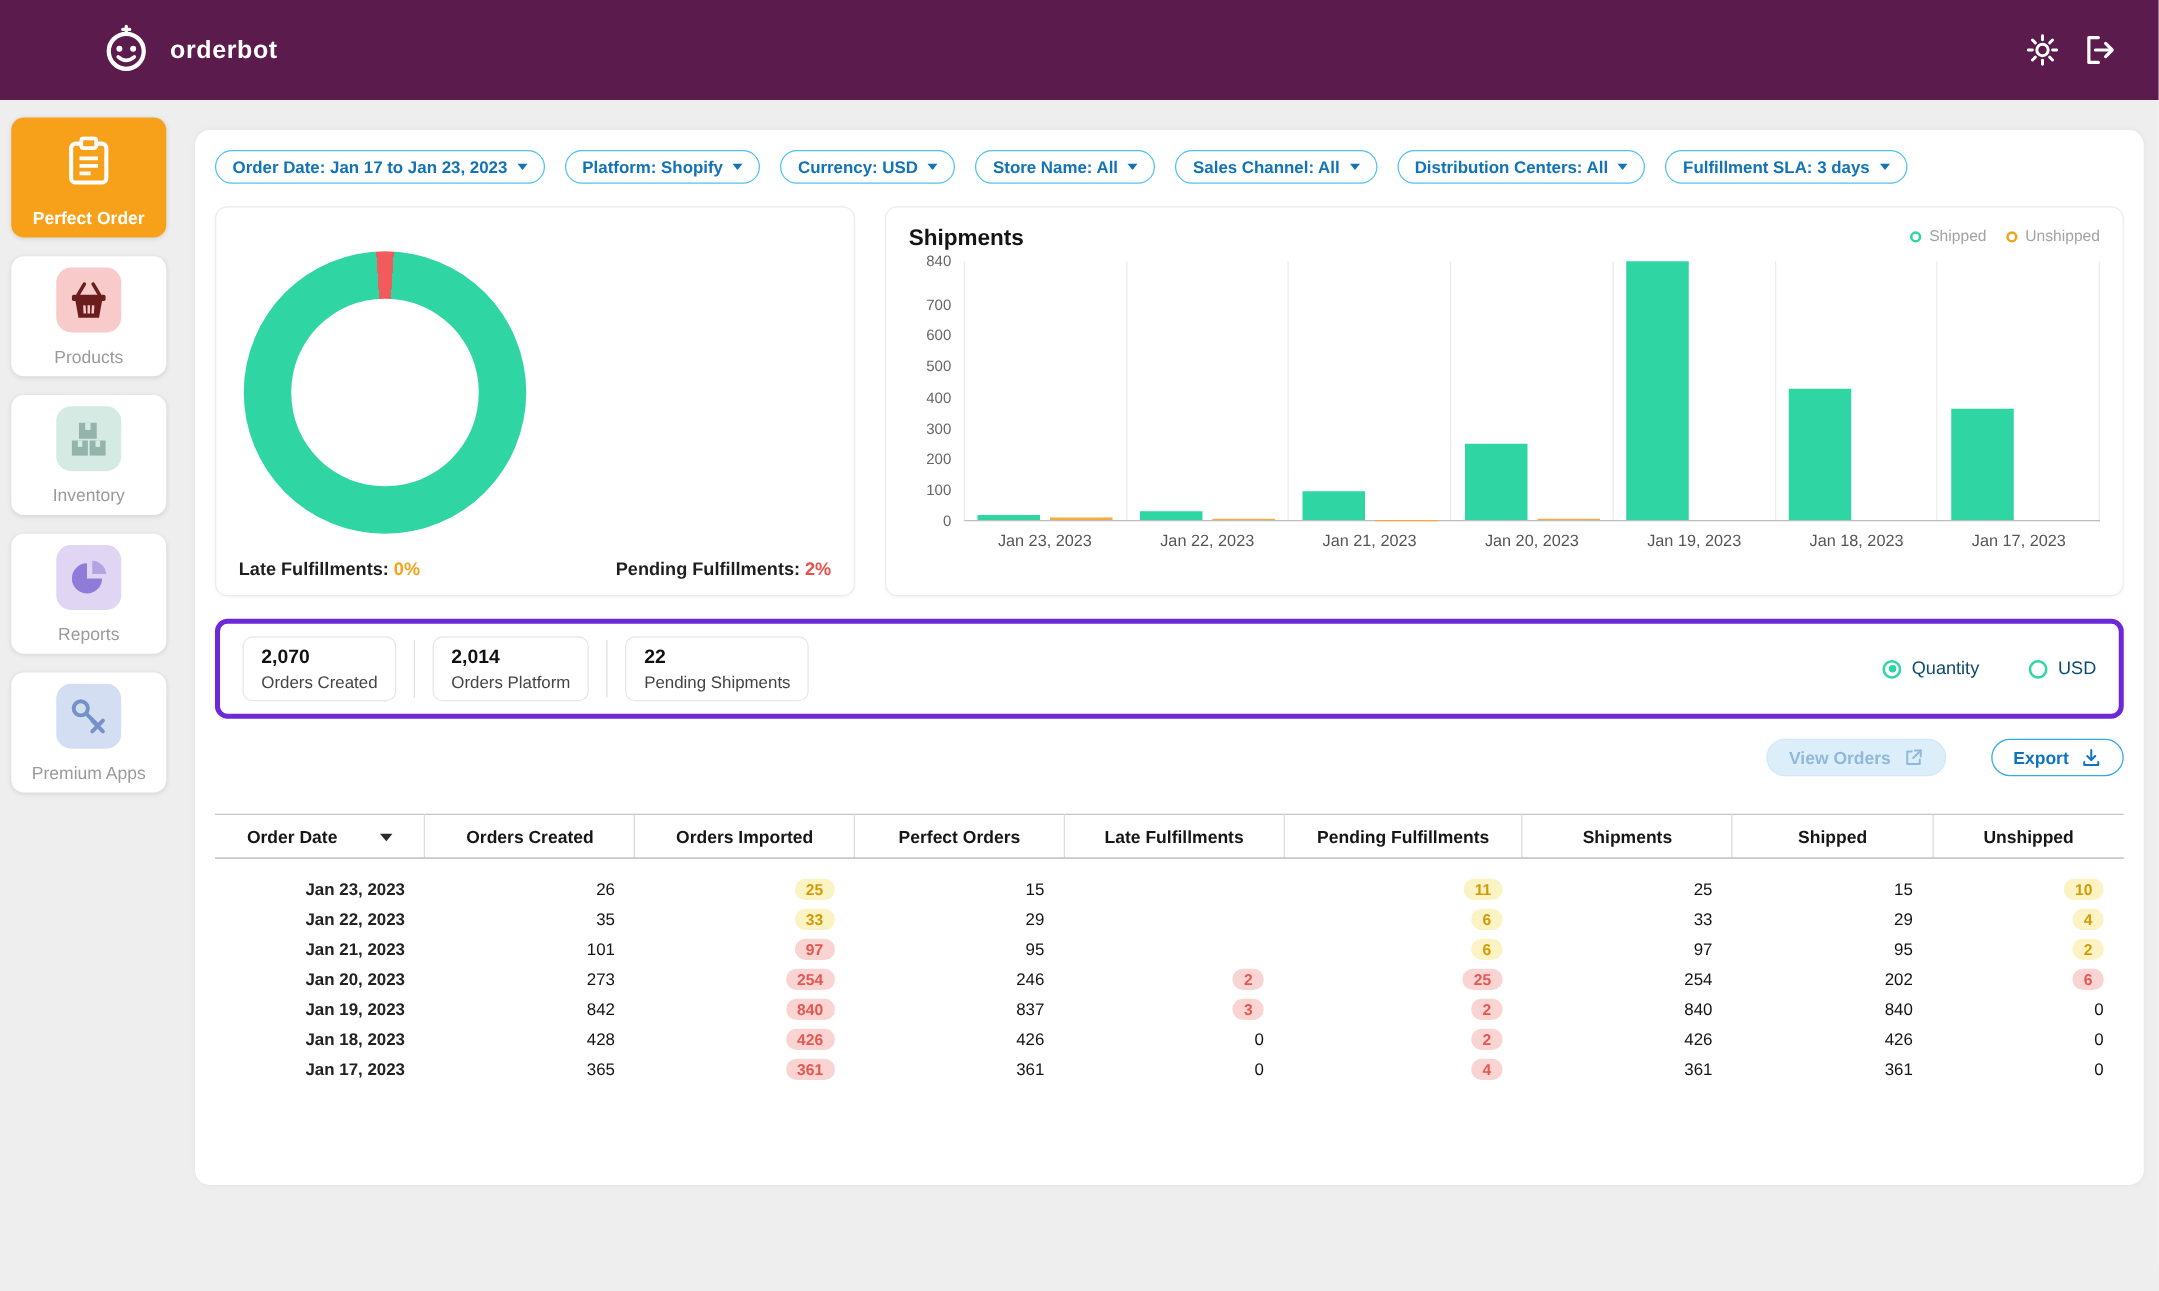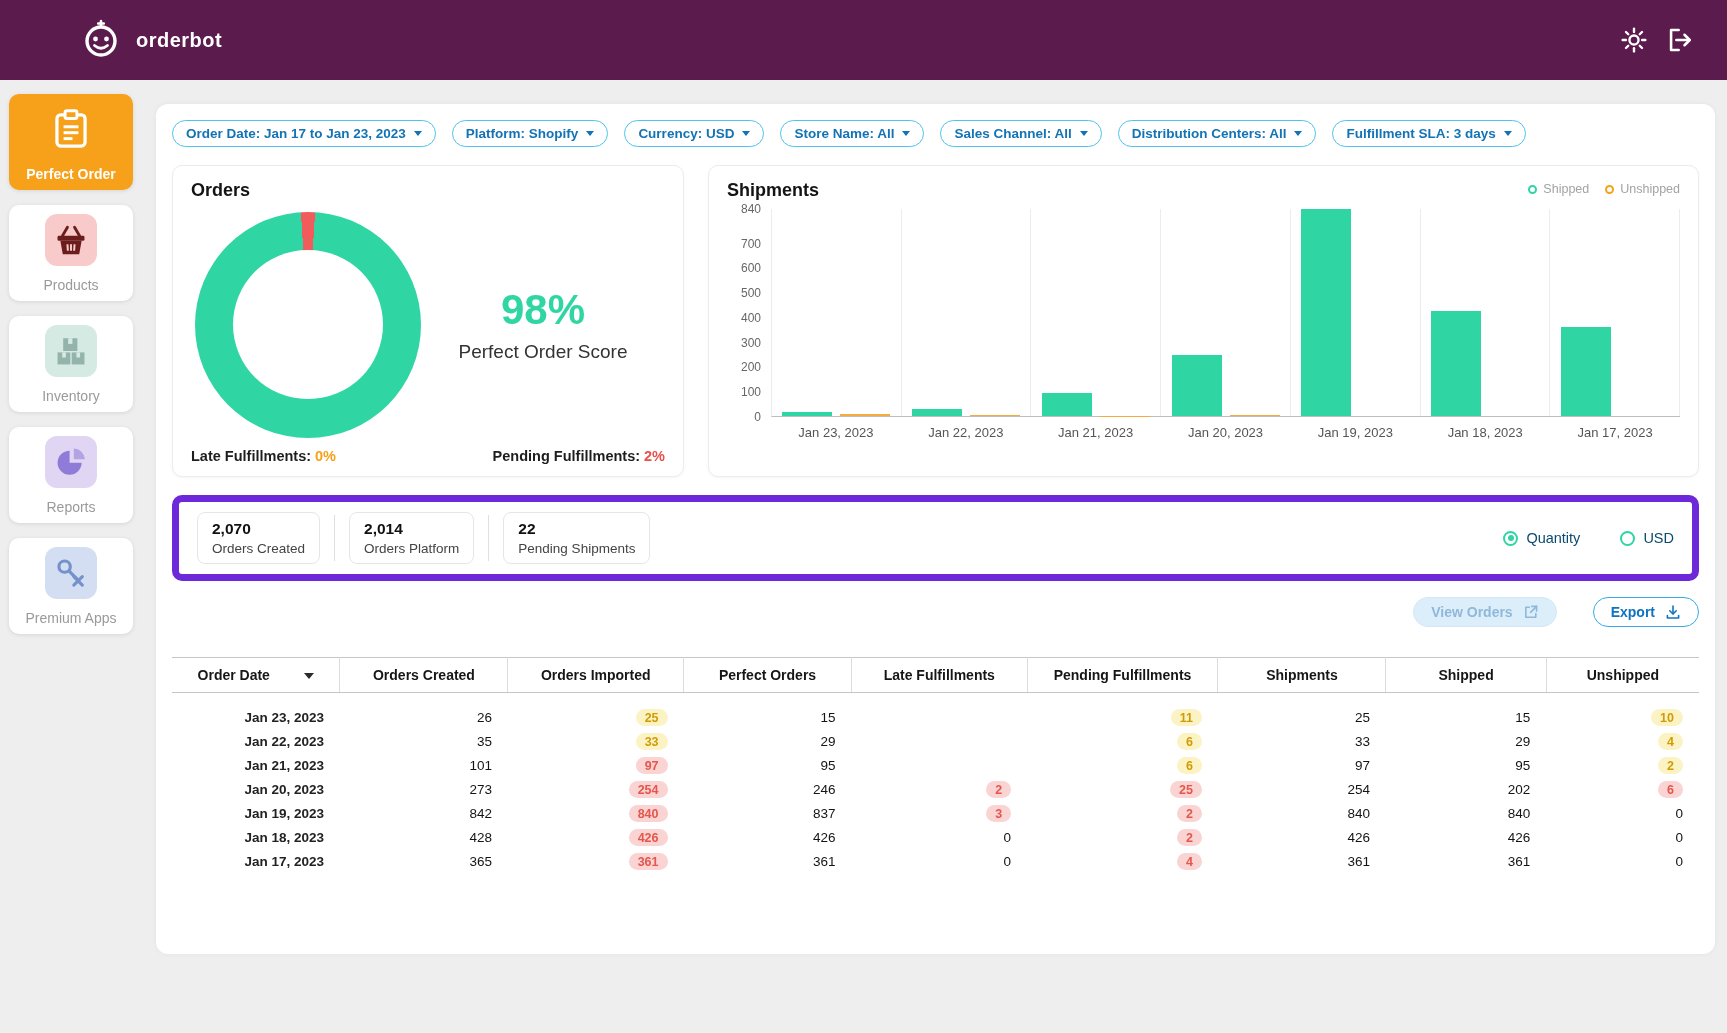--- a/index.html
+++ b/index.html
@@ -89,21 +89,21 @@
   .chart-right { flex:1; display:flex; flex-direction:column; }
   .chart-plot { height:208px; display:flex; border-bottom:1px solid #bdbdbd; border-left:1px solid #ececec; }
   .bar-group { flex:1; display:flex; align-items:flex-end; justify-content:center; gap:8px; border-right:1px solid #ececec; }
   .bar { width:50px; }
   .chart-x { display:flex; margin-top:8px; }
   .chart-x span { flex:1; text-align:center; font-size:13px; color:#555; }
 
   
   .stats-row {
     margin-top:18px; display:flex; align-items:center; gap:14px;
-    border:7px solid #6d28d9; border-radius:10px; padding:10px 18px;
+    border:4px solid #6d28d9; border-radius:10px; padding:10px 18px;
   }
   .stat-box { border:1px solid #e6e6e6; border-radius:8px; padding:7px 14px; min-width:112px; }
   .stat-value { font-weight:bold; font-size:15.5px; color:#111; }
   .stat-label { font-size:13.5px; color:#444; margin-top:3px; }
   .vdiv { width:1px; height:46px; background:#e0e0e0; }
   .stats-spacer { flex:1; }
   .radio-opt { display:flex; align-items:center; gap:8px; font-size:14.5px; color:#0c4a6e; cursor:pointer; margin-left:26px; }
   .radio { width:15px; height:15px; border:2px solid #2fd5a3; border-radius:50%; position:relative; flex:none; }
   .radio.selected::after { content:""; position:absolute; inset:2.5px; background:#2fd5a3; border-radius:50%; }
 
@@ -276,28 +276,23 @@
             </span>
           <span class="chip">
               <span>Fulfillment SLA: 3 days</span>
               <i class="caret"></i>
             </span>
         </div>
 
         <div class="cards-row">
 
           <section class="card orders-card">
-            <h2>Orders</h2>
             <div class="orders-body">
               <div class="donut" style="background: conic-gradient(from -3.6deg, rgb(241, 91, 91) 0deg, rgb(241, 91, 91) 2%, rgb(47, 213, 163) 2%, rgb(47, 213, 163) 100%);">
                 <div class="donut-hole"></div>
-              </div>
-              <div class="score-block">
-                <div class="score-value">98%</div>
-                <div class="score-label">Perfect Order Score</div>
               </div>
             </div>
             <div class="orders-foot">
               <div><span>Late Fulfillments:</span><span class="late-val">0%</span></div>
               <div><span>Pending Fulfillments:</span><span class="pending-val">2%</span></div>
             </div>
           </section>
 
           <section class="card ship-card">
             <div class="ship-head">

